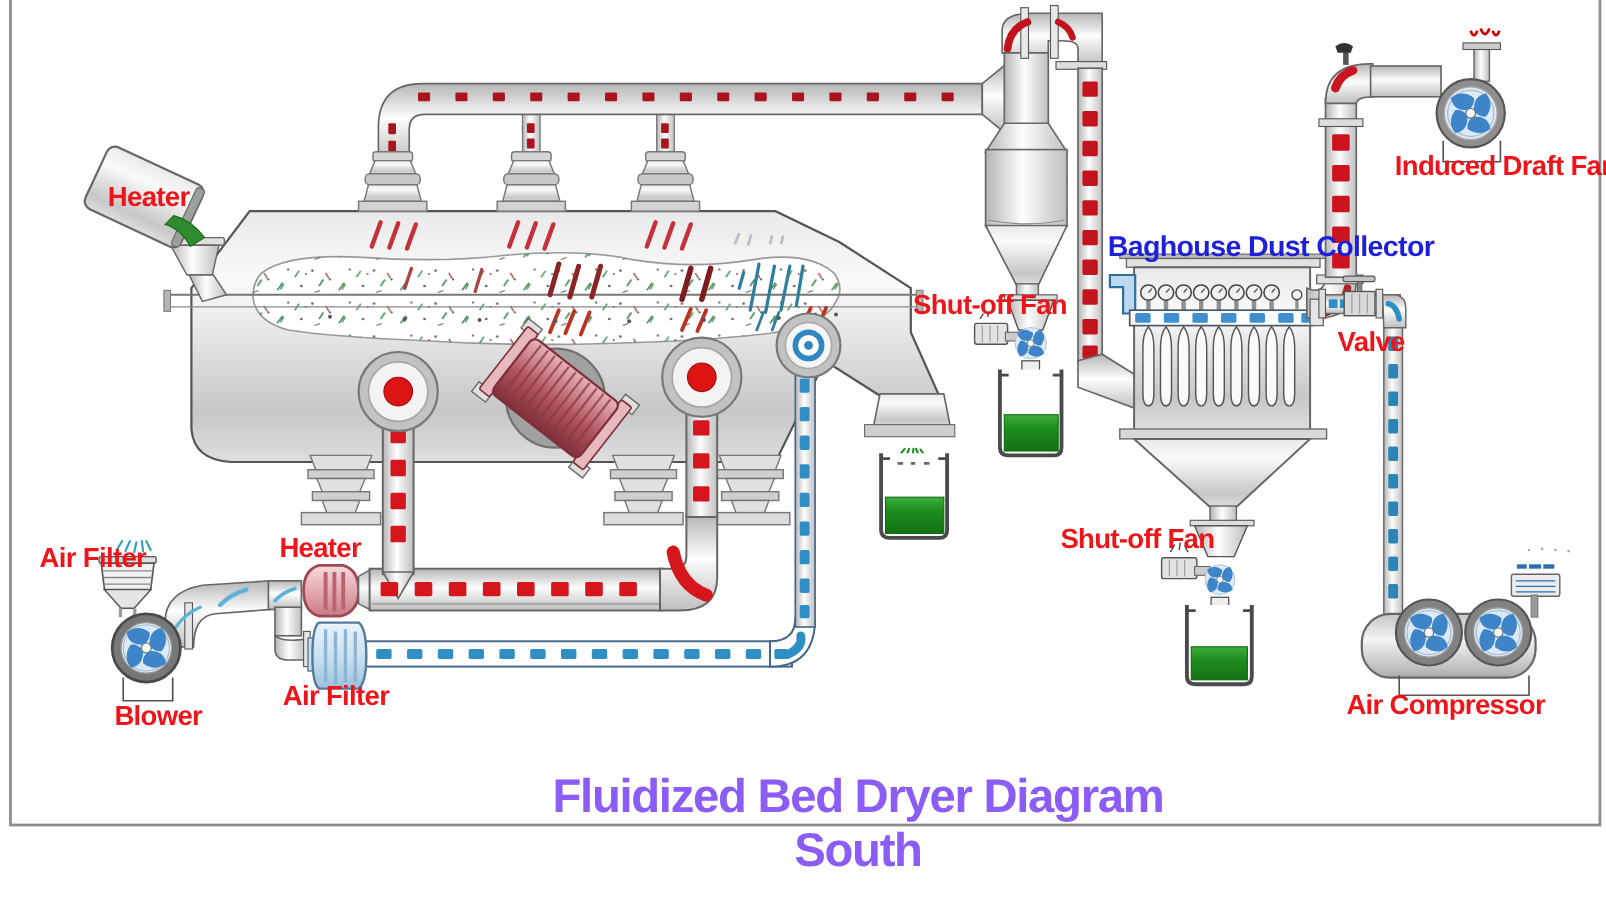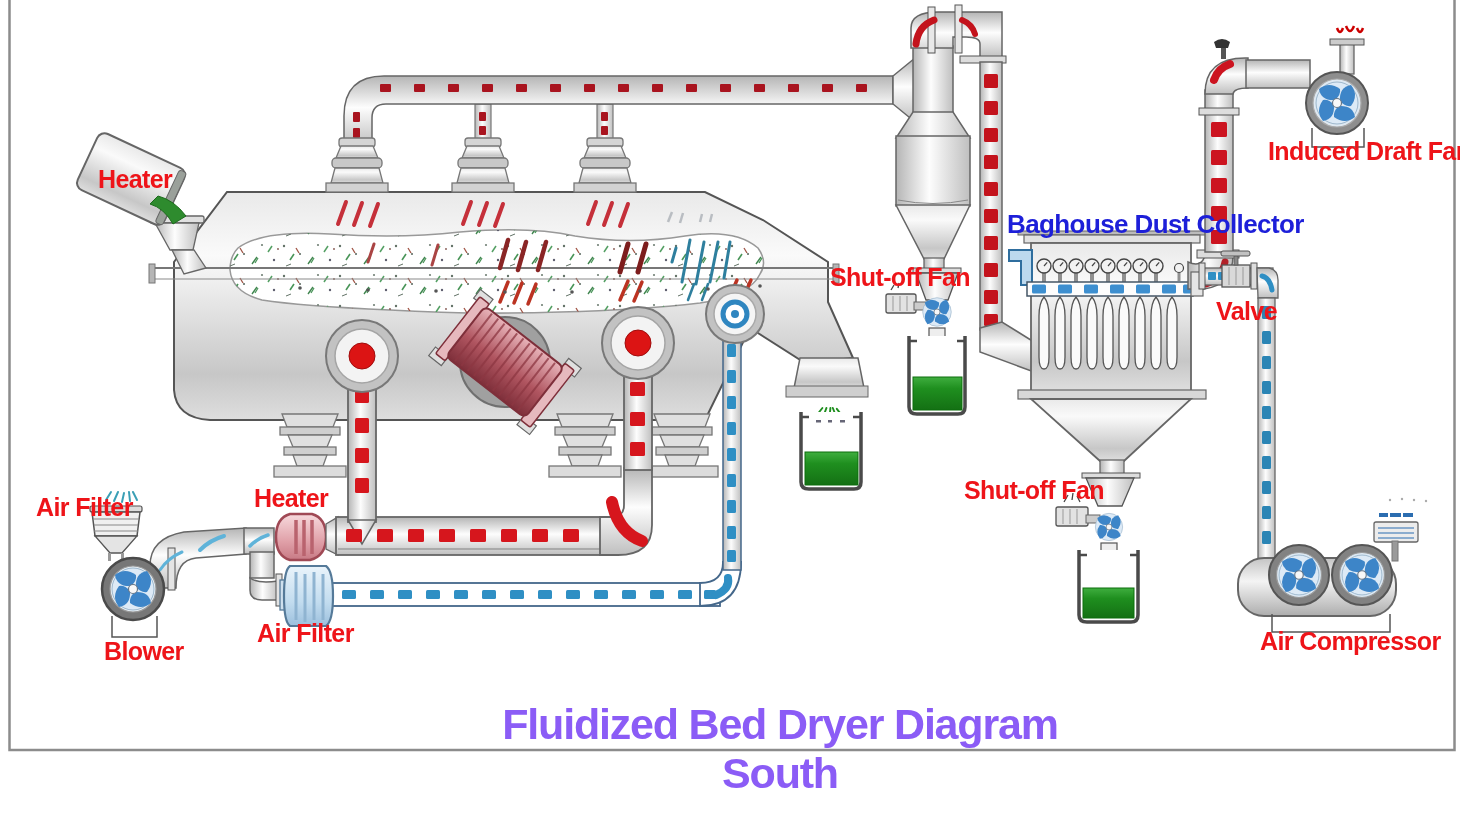--- a/index.html
+++ b/index.html
@@ -643,15 +643,15 @@
 <div class="lbl" style="left:98px;top:166px;">Heater</div>
 <div class="lbl" style="left:830px;top:264px;">Shut-off Fan</div>
 <div class="lbl blue" style="left:1007px;top:210px;">Baghouse Dust Collector</div>
 <div class="lbl" style="left:1268px;top:138px;">Induced Draft Fan</div>
 <div class="lbl" style="left:1216px;top:298px;">Valve</div>
 <div class="lbl" style="left:964px;top:477px;">Shut-off Fan</div>
 <div class="lbl" style="left:36px;top:494px;">Air Filter</div>
 <div class="lbl" style="left:254px;top:485px;text-align:center;">Heater</div>
 <div class="lbl" style="left:257px;top:620px;">Air Filter</div>
 <div class="lbl" style="left:104px;top:638px;">Blower</div>
-<div class="lbl" style="left:1260px;top:628px;">Air Compressor</div>
+<div class="lbl" style="left:1224px;top:628px;">Air Compressor</div>
 <div class="title">Fluidized Bed Dryer Diagram South</div>
 </div>
 
 </body></html>

